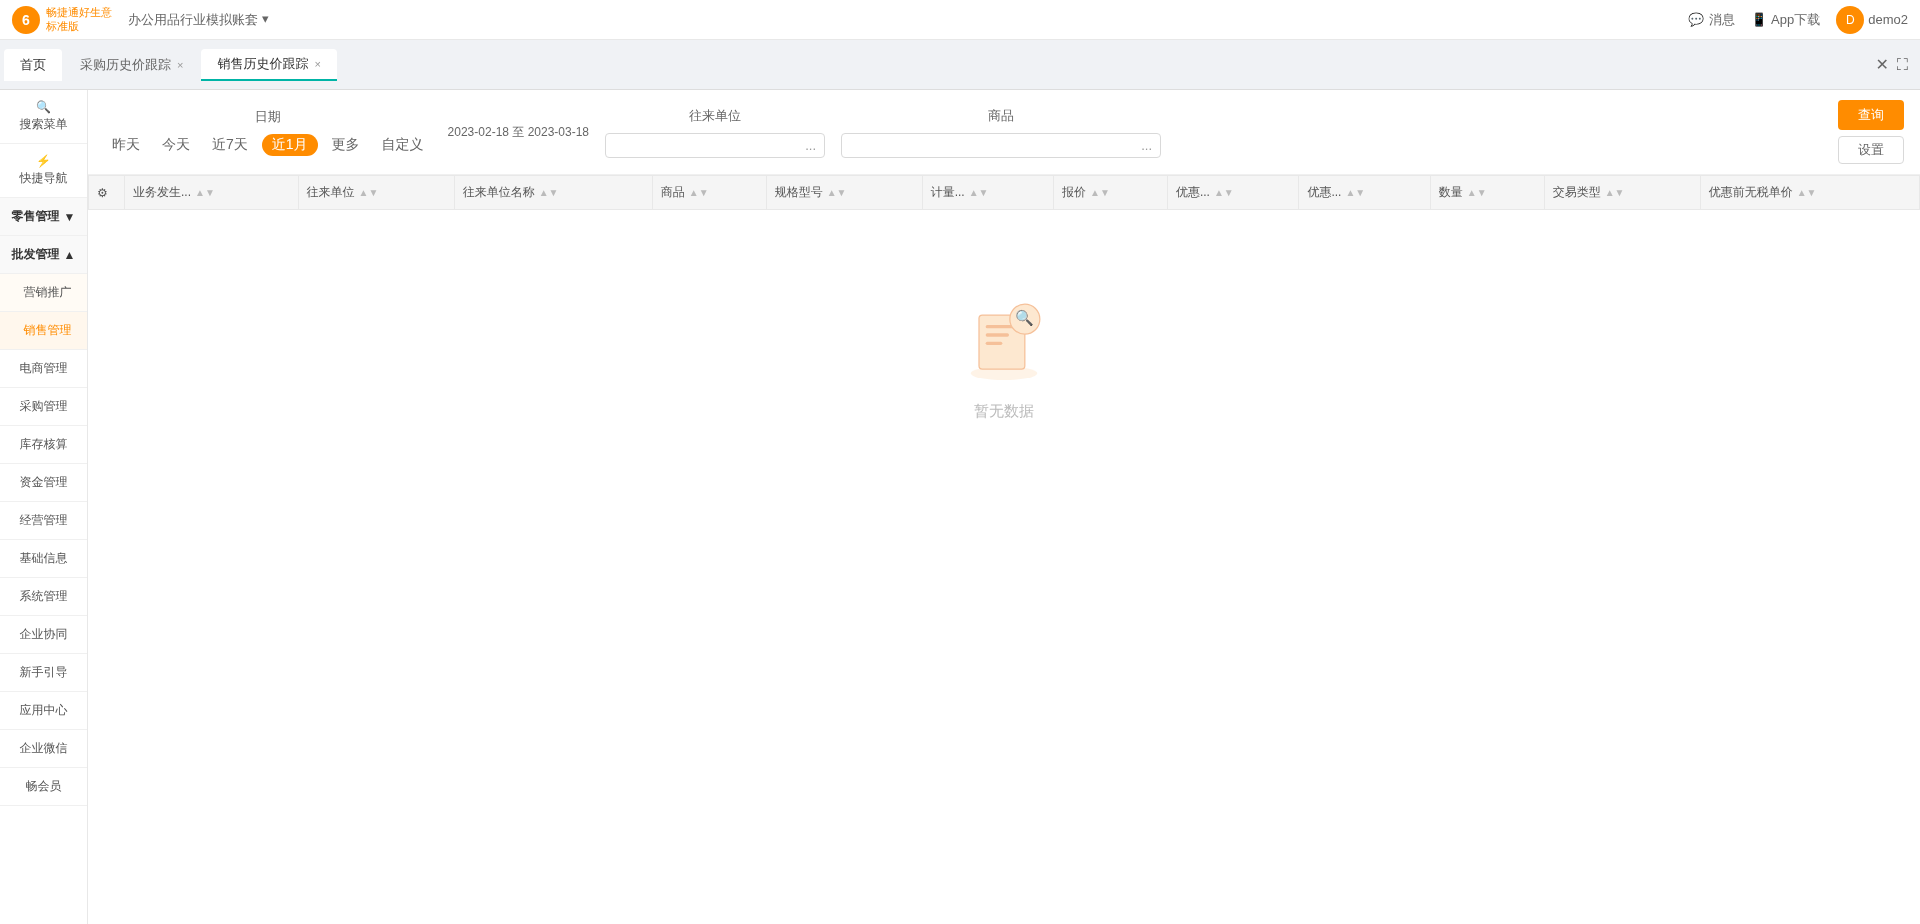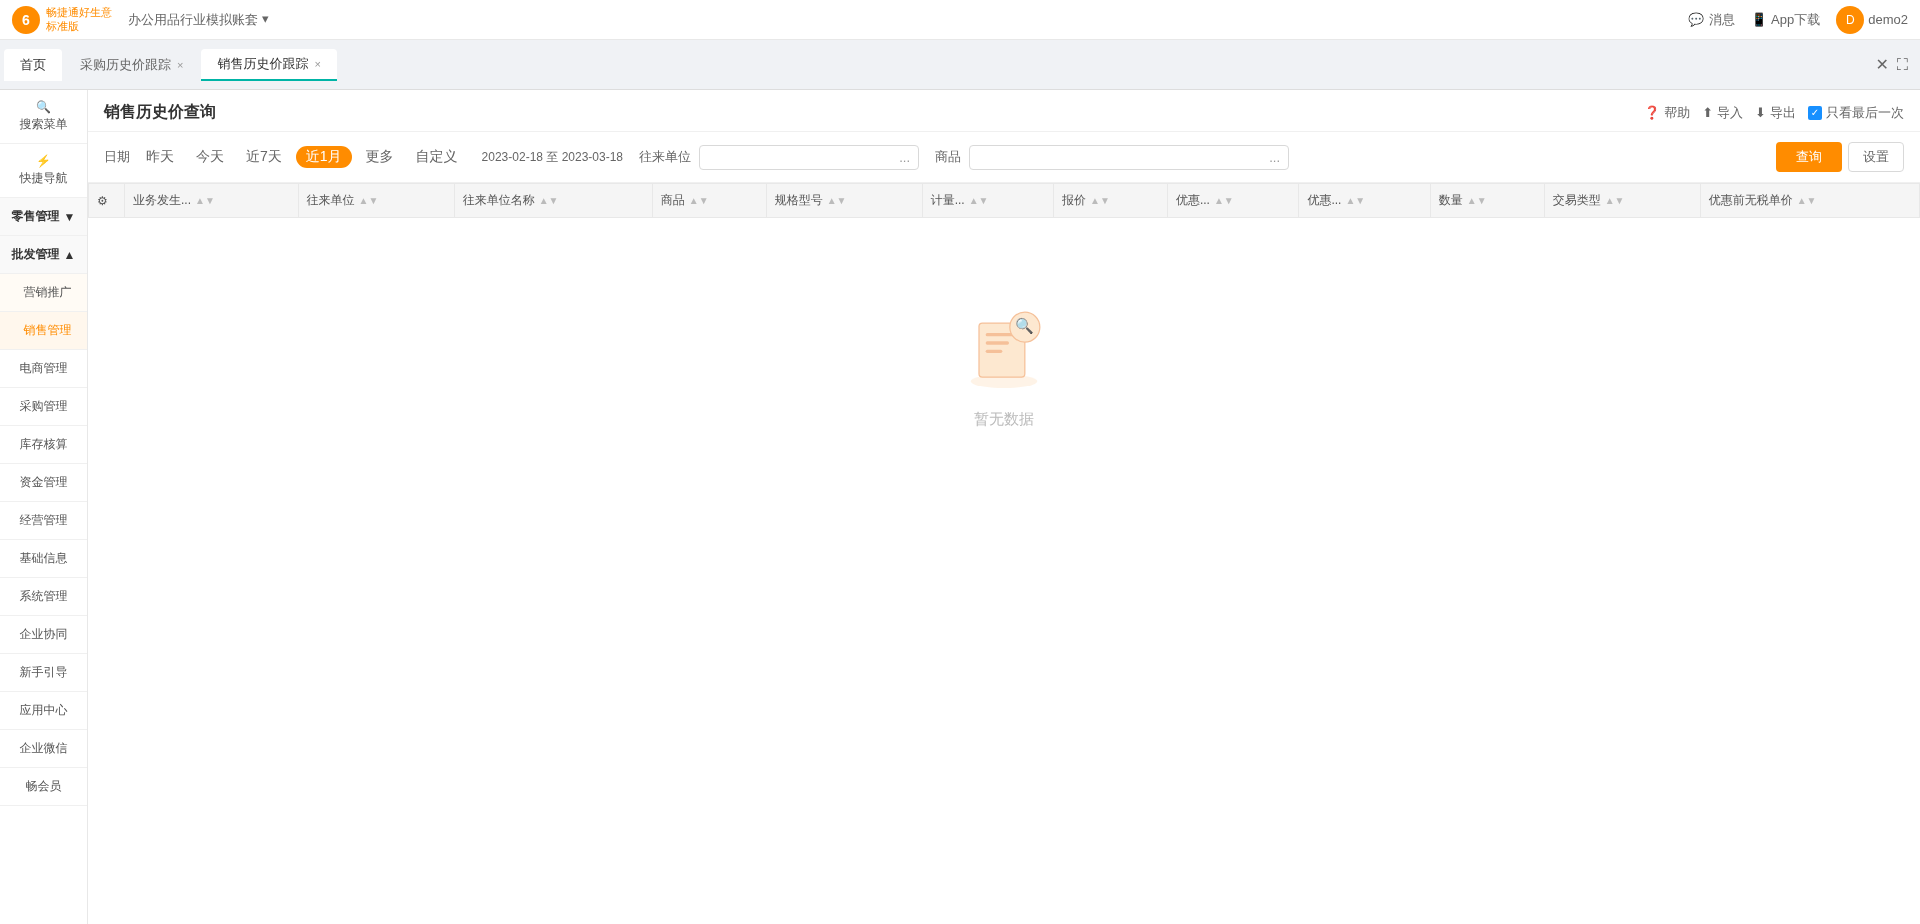--- a/index.html
+++ b/index.html
@@ -120,21 +120,21 @@
     
     .filter-bar {
       padding: 10px 16px;
       background: #fff;
       border-bottom: 1px solid #f0f0f0;
       display: flex;
       align-items: center;
       gap: 16px;
       flex-wrap: wrap;
     }
-    .filter-group { display: flex; align-items: center; gap: 8px; }
+    .filter-group { display: flex; align-items: center; gap: 8px; flex-direction: column; }
     .filter-label { color: #666; font-size: 13px; white-space: nowrap; }
     .date-filters { display: flex; align-items: center; gap: 6px; }
     .date-btn { padding: 2px 8px; font-size: 14px; color: #666; cursor: pointer; border-radius: 3px; }
     .date-btn.active { background: #ff8c00; color: white; border-radius: 12px; padding: 2px 10px; }
     .date-range { font-size: 12px; color: #666; }
     .filter-input { border: 1px solid #d9d9d9; border-radius: 4px; padding: 4px 8px; font-size: 13px; color: #333; width: 200px; display: flex; align-items: center; justify-content: space-between; cursor: pointer; }
     .filter-input .placeholder-text { color: #bbb; }
     .filter-input .dots { color: #999; }
     .query-btn { background: #ff8c00; color: white; border: none; border-radius: 4px; padding: 6px 20px; font-size: 13px; cursor: pointer; }
     .settings-btn { background: #fff; color: #666; border: 1px solid #d9d9d9; border-radius: 4px; padding: 4px 14px; font-size: 13px; cursor: pointer; }
@@ -282,41 +282,20 @@
       <span>企业微信</span>
     </div>
     <div class="sidebar-item">
       <span>畅会员</span>
     </div>
   </div>
 
   <div class="content-area">
     <div class="page">
 
-      <div class="page-header">
-        <h2 class="page-title">销售历史价查询</h2>
-        <div class="page-header-actions">
-          <div class="header-action-btn">
-            <span>❓</span>
-            <span>帮助</span>
-          </div>
-          <div class="header-action-btn">
-            <span>⬆</span>
-            <span>导入</span>
-          </div>
-          <div class="header-action-btn">
-            <span>⬇</span>
-            <span>导出</span>
-          </div>
-          <label class="checkbox-label">
-            <div class="checkbox-checked"></div>
-            <span>只看最后一次</span>
-          </label>
-        </div>
-      </div>
 
       <div class="filter-bar">
         <div class="filter-group">
           <span class="filter-label">日期</span>
           <div class="date-filters">
             <span class="date-btn">昨天</span>
             <span class="date-btn">今天</span>
             <span class="date-btn">近7天</span>
             <span class="date-btn active">近1月</span>
             <span class="date-btn">更多</span>
@@ -333,21 +312,21 @@
             <span class="dots">...</span>
           </div>
         </div>
         <div class="filter-group">
           <span class="filter-label">商品</span>
           <div class="filter-input" style="width: 320px;">
             <span class="placeholder-text"></span>
             <span class="dots">...</span>
           </div>
         </div>
-        <div style="display: flex; flex-direction: row; gap: 6px; margin-left: auto;">
+        <div style="display: flex; flex-direction: column; gap: 6px; margin-left: auto;">
           <button class="query-btn">查询</button>
           <button class="settings-btn">设置</button>
         </div>
       </div>
 
       <div class="table-container">
         <table>
           <thead>
             <tr>
               <th style="width: 36px;">

